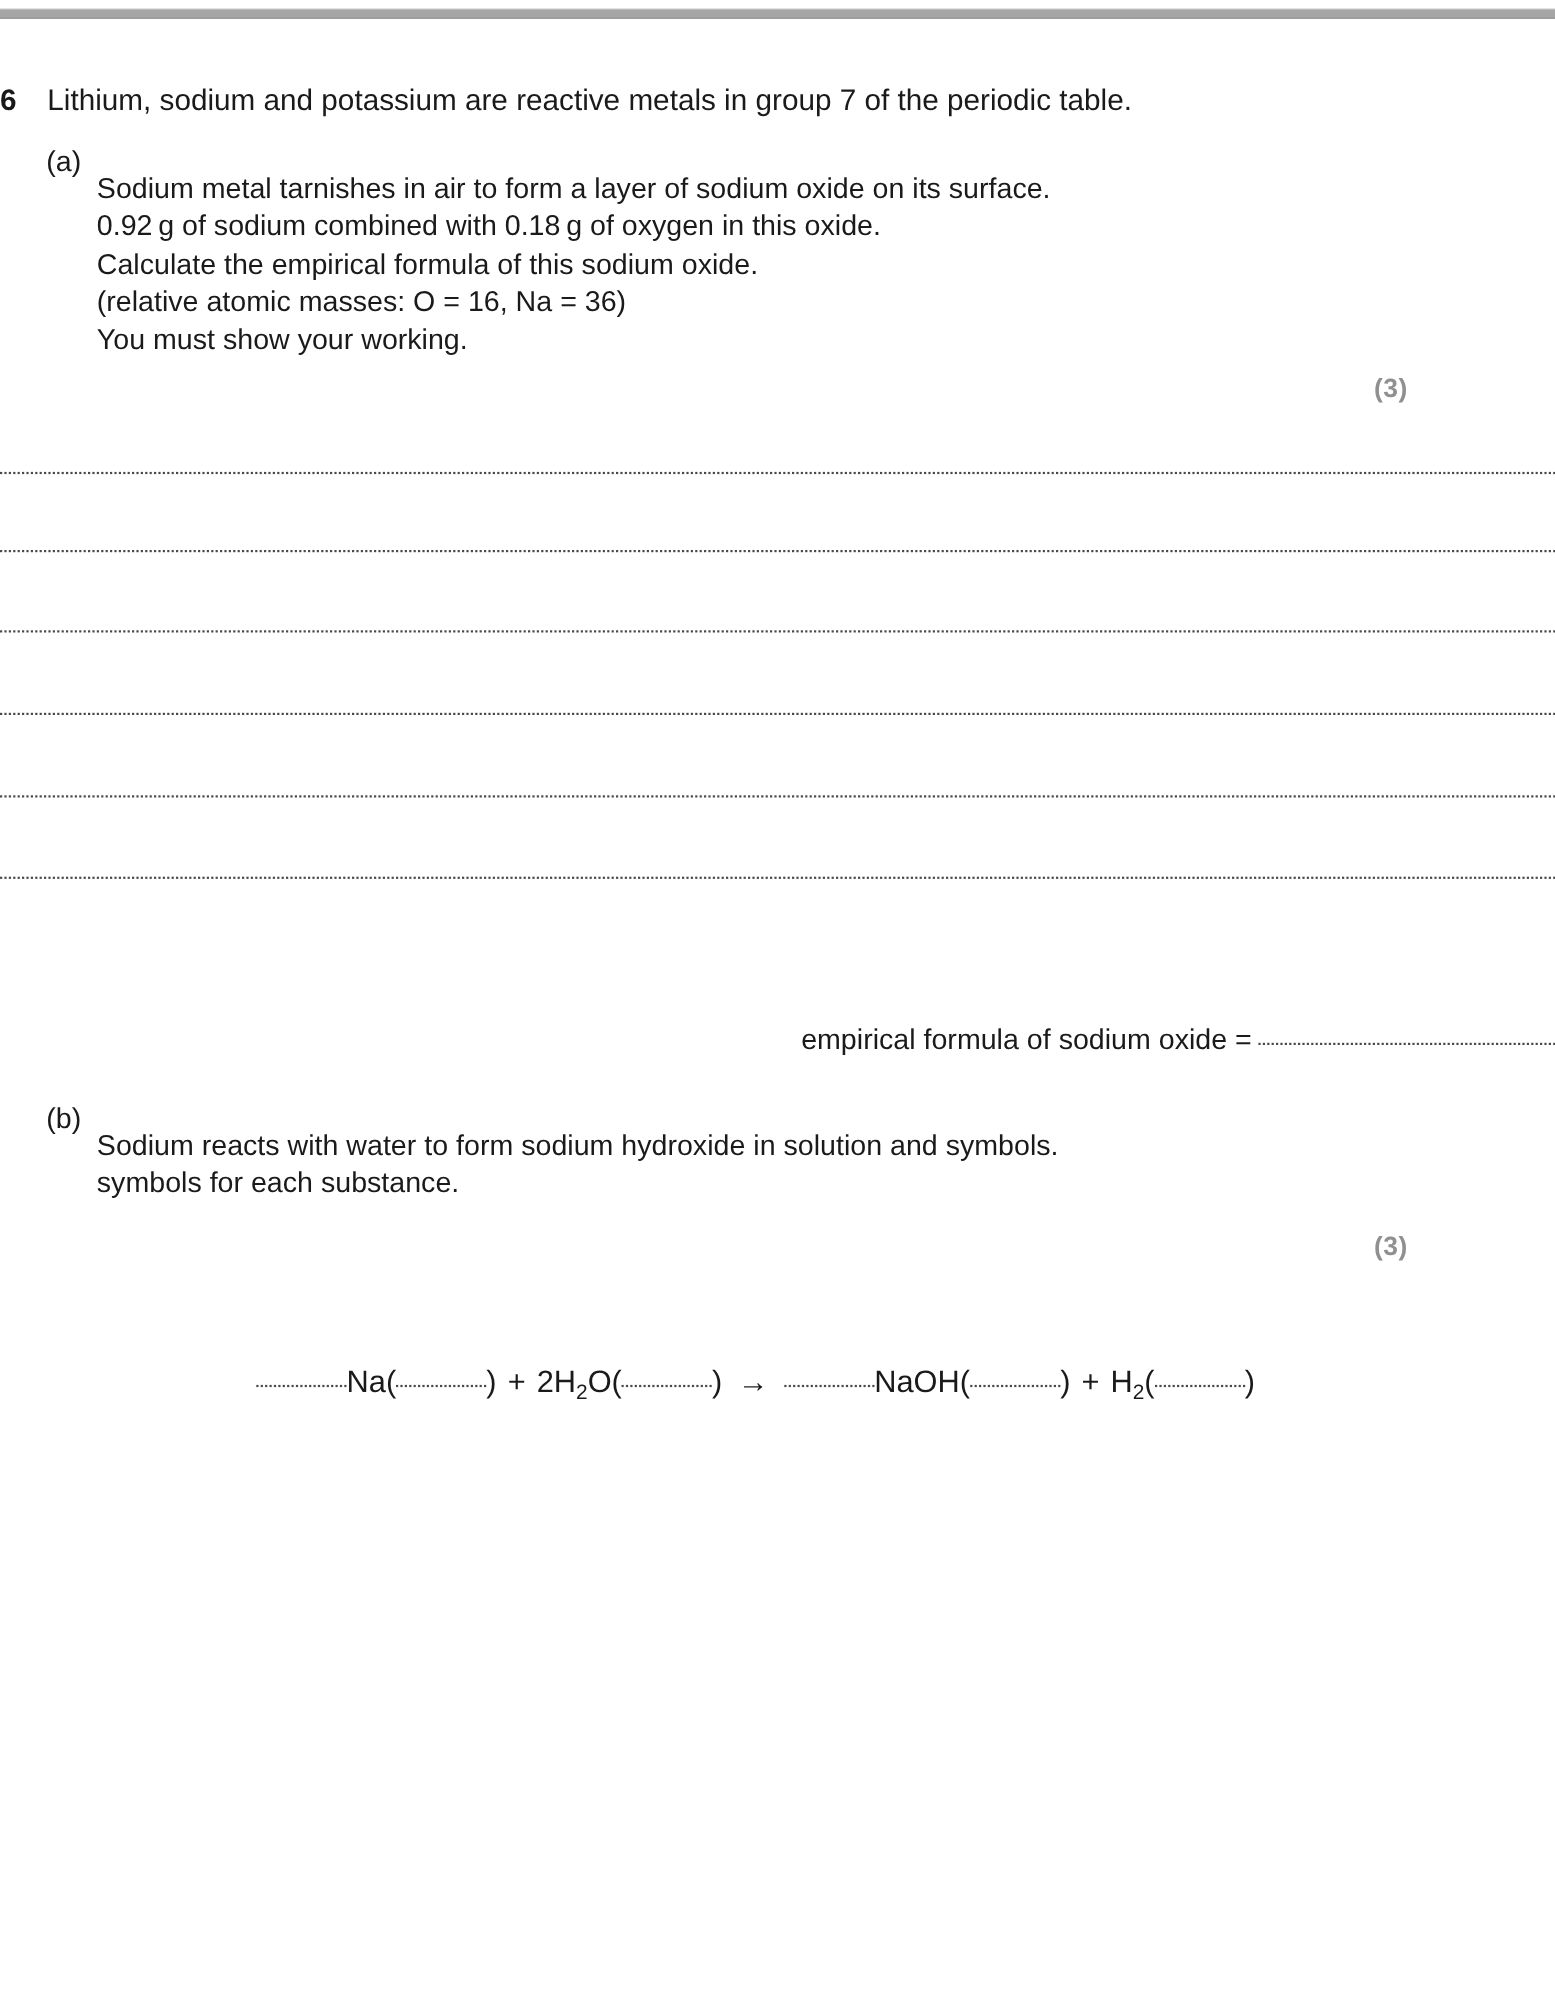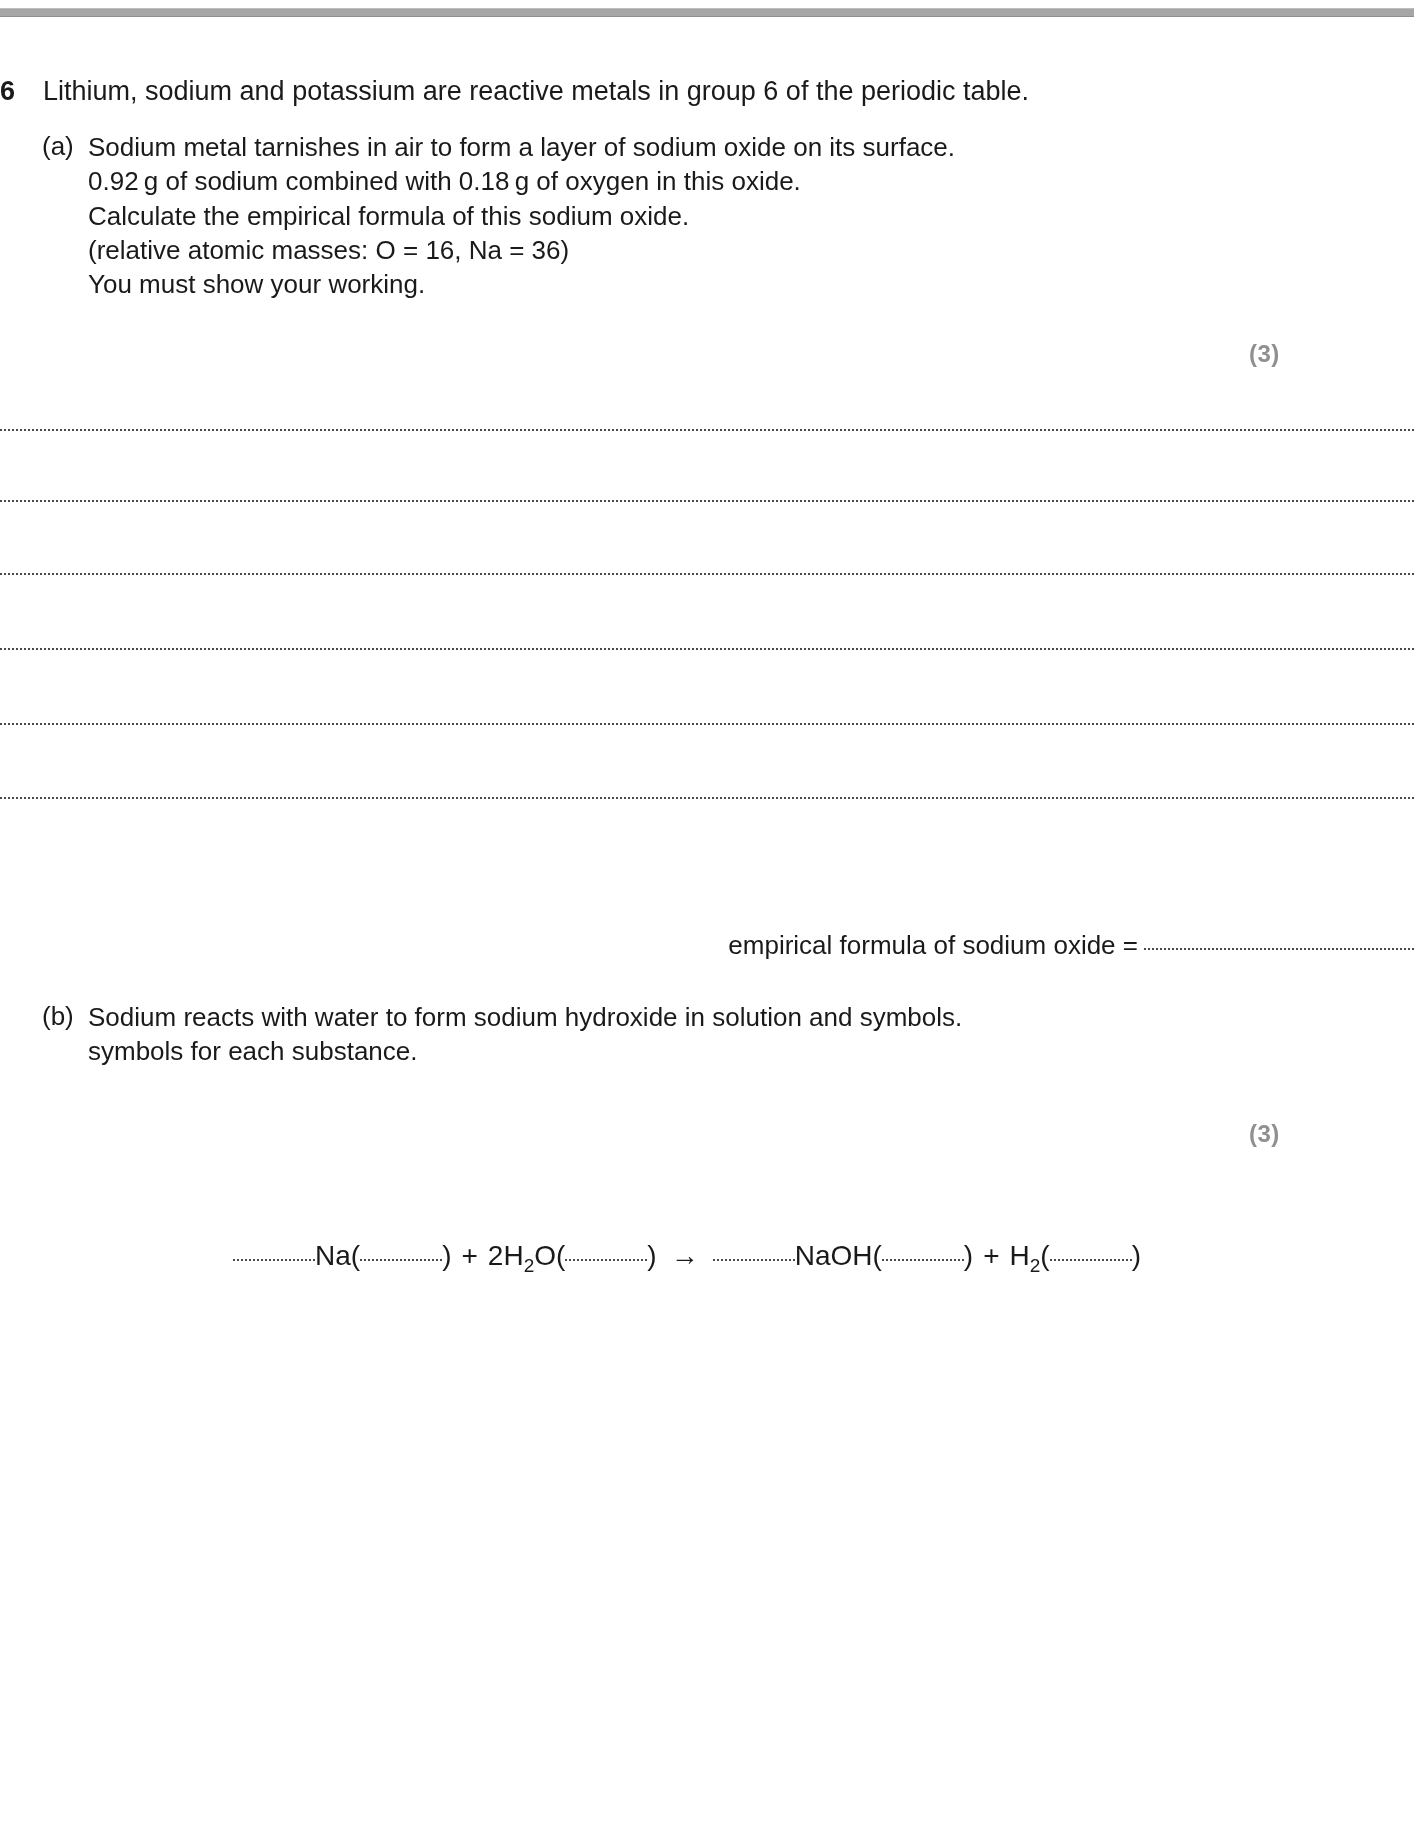--- a/index.html
+++ b/index.html
@@ -64,20 +64,21 @@
     width: 46px;
     font-size: 26px;
     line-height: 1.3;
   }
   .part-body {
     position: absolute;
     left: 88px;
     width: 1120px;
     font-size: 26px;
     line-height: 1.32;
+    margin-top: 24px;
   }
   .part-body p {
     margin: 0;
   }
   .gap-block { margin-top: 24px; }
 
   
   .marks {
     position: absolute;
     font-size: 24px;
@@ -149,21 +150,21 @@
   }
 </style>
 </head>
 <body>
 
 <div class="page">
 
   <div class="top-rule"></div>
 
   <div class="q-num">6</div>
-  <div class="q-stem">Lithium, sodium and potassium are reactive metals in group 6 of the periodic table.</div>
+  <div class="q-stem">Lithium, sodium and potassium are reactive metals in group 7 of the periodic table.</div>
 
   <div class="part-label" style="top:130px;">(a)</div>
   <div class="part-body" style="top:130px;">
     <p>Sodium metal tarnishes in air to form a layer of sodium oxide on its surface.</p>
     <p>0.92 g of sodium combined with 0.18 g of oxygen in this oxide.</p>
     <p class="gap-block">Calculate the empirical formula of this sodium oxide.</p>
     <p>(relative atomic masses:  O = 16, Na = 36)</p>
     <p class="gap-block">You must show your working.</p>
   </div>
 

